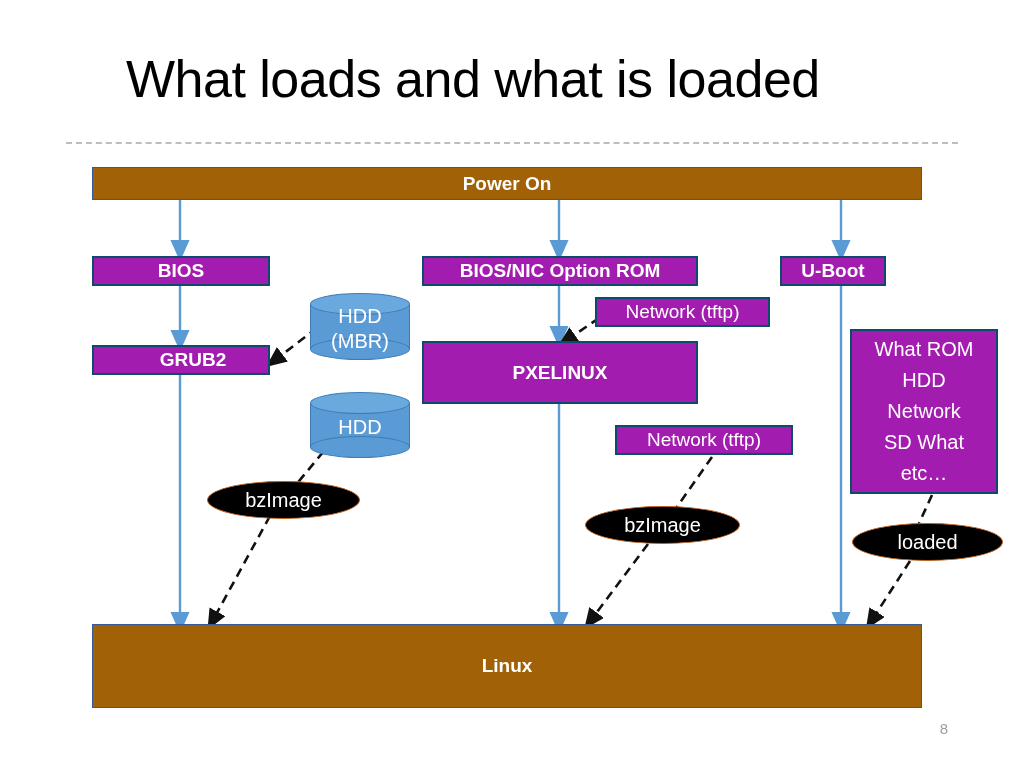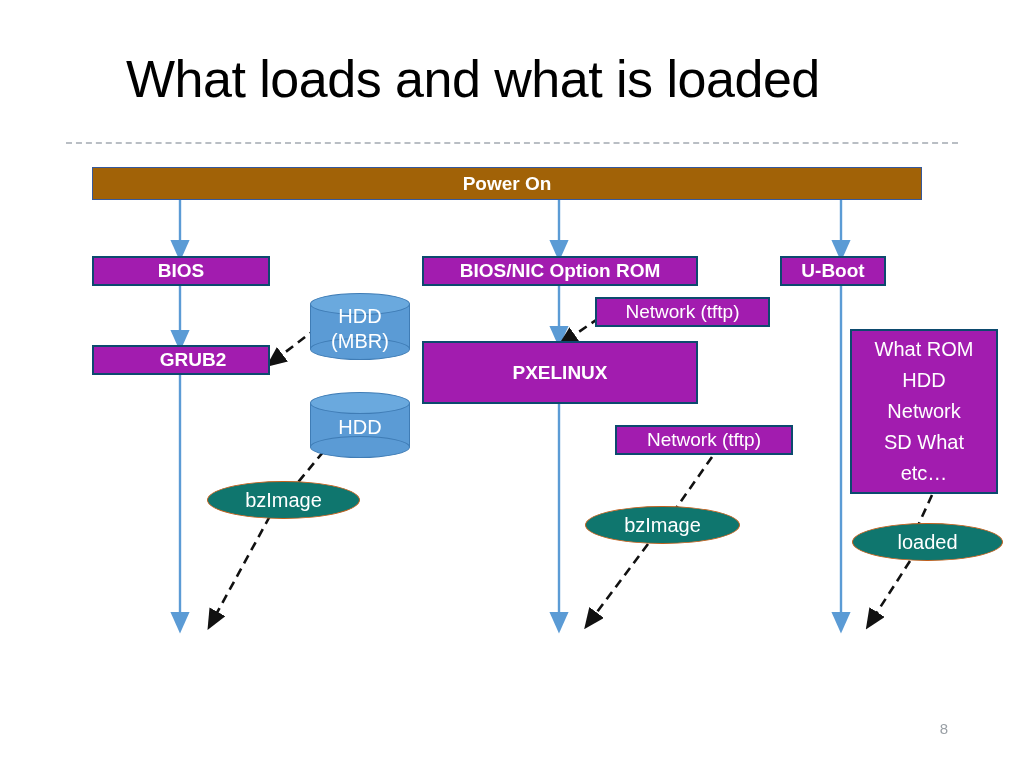--- a/index.html
+++ b/index.html
@@ -104,21 +104,21 @@
     font-size: 20px;
     line-height: 25px;
     z-index: 3;
     padding-top: 4px;
     box-sizing: border-box;
   }
 
   .ellipse {
     position: absolute;
     box-sizing: border-box;
-    background: #0f766e;
+    background: #000000;
     border: 1px solid #c2601d;
     border-radius: 50%;
     color: #ffffff;
     display: flex;
     align-items: center;
     justify-content: center;
     font-size: 20px;
   }
 
   #page-number {
@@ -248,15 +248,18 @@
   </div>
 
   <div class="ellipse" style="left:585px; top:506px; width:155px; height:38px;">
     <span>bzImage</span>
   </div>
 
   <div class="ellipse" style="left:852px; top:523px; width:151px; height:38px;">
     <span>loaded</span>
   </div>
 
+  <div class="box dark bold" style="left:92px; top:624px; width:830px; height:84px;">
+    <span>Linux</span>
+  </div>
 
   <div id="page-number">8</div>
 </div>
 
 </body></html>

